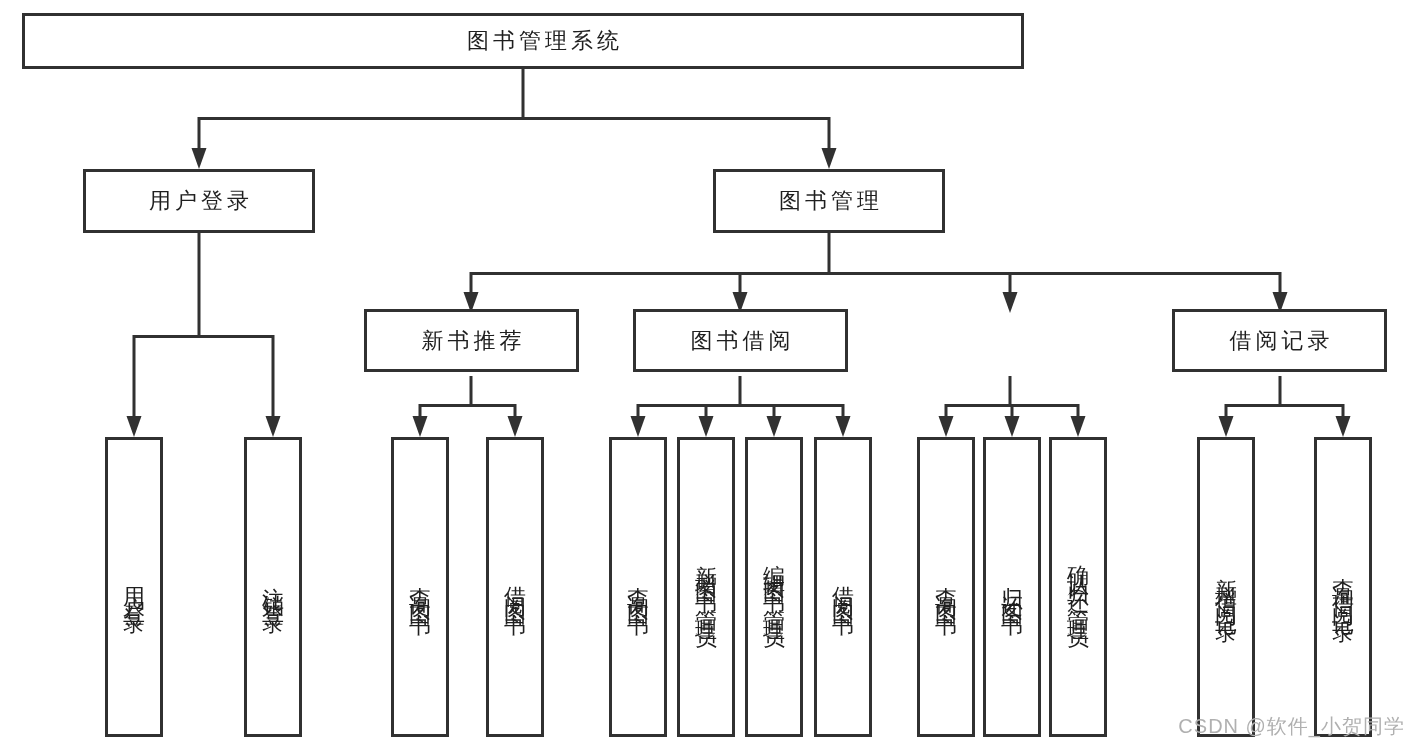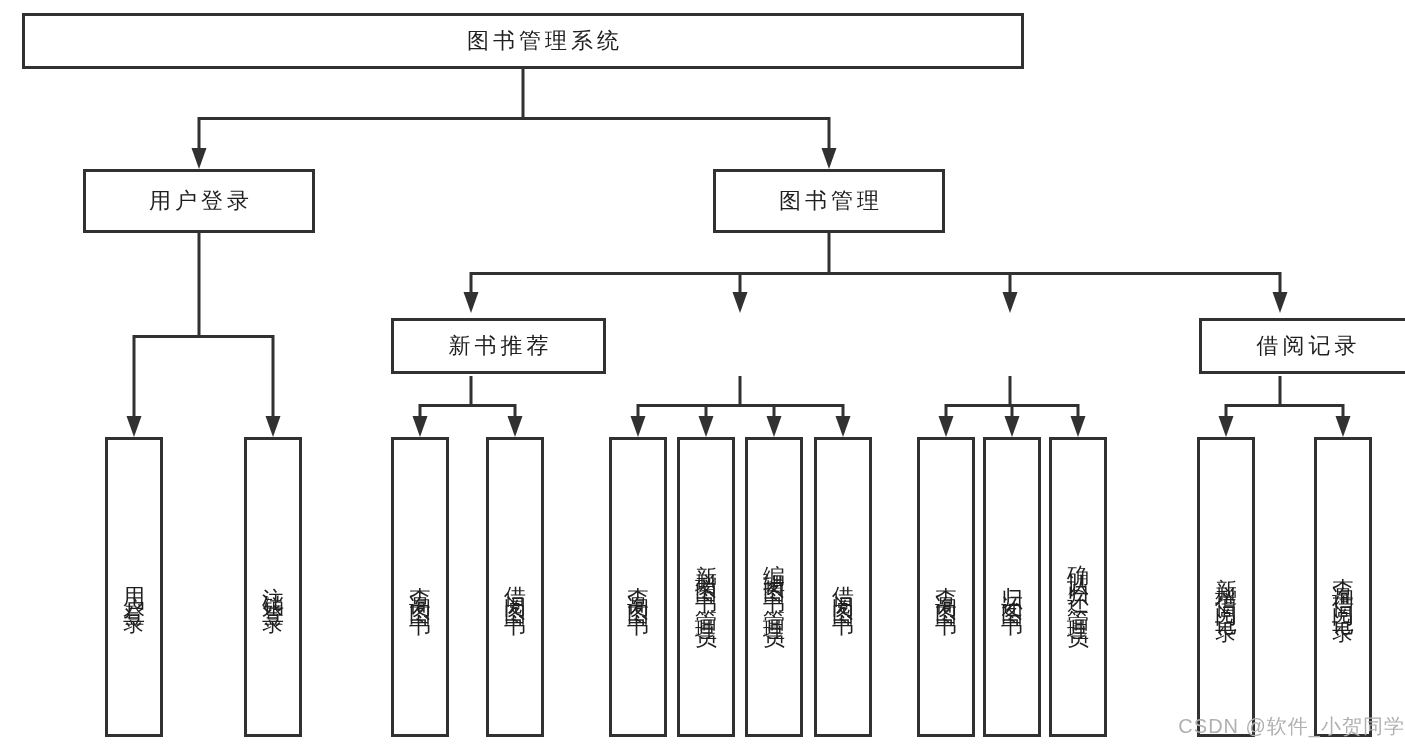--- a/index.html
+++ b/index.html
@@ -23,21 +23,21 @@
   }
   .node .lbl{
     font-size:22px;
     letter-spacing:4px;
     color:#1f1f1f;
     white-space:nowrap;
     text-indent:4px; 
   }
   .root{left:22px;top:13px;width:1002px;height:56px;padding-left:40px;}
   .lv2{top:169px;width:232px;height:64px;}
-  .lv3{top:318px;width:215px;height:56px;margin-left:27px;}
+  .lv3{top:309px;width:215px;height:63px;}
   .leaf{top:437px;width:58px;height:300px;}
   .leaf .lbl{
     writing-mode:vertical-rl;
     text-orientation:mixed;
     font-size:22px;
     letter-spacing:9px;
     text-indent:0;
     line-height:1;
   }
   .watermark{
@@ -119,20 +119,23 @@
   <div class="node lv2" style="left:83px;">
     <span class="lbl">用户登录</span>
   </div>
   <div class="node lv2" style="left:713px;align-items:center;">
     <span class="lbl">图书管理</span>
   </div>
 
   <div class="node lv3" style="left:364px;">
     <span class="lbl">新书推荐</span>
   </div>
+  <div class="node lv3" style="left:633px;">
+    <span class="lbl">图书借阅</span>
+  </div>
   <div class="node lv3" style="left:1172px;">
     <span class="lbl">借阅记录</span>
   </div>
 
   <div class="node leaf" style="left:105px;">
     <span class="lbl">用户登录</span>
   </div>
   <div class="node leaf" style="left:244px;">
     <span class="lbl">注销登录</span>
   </div>

